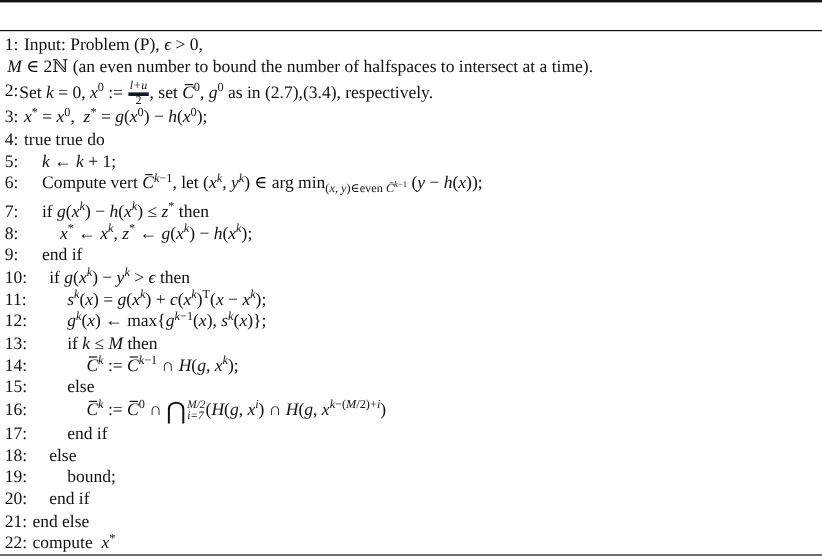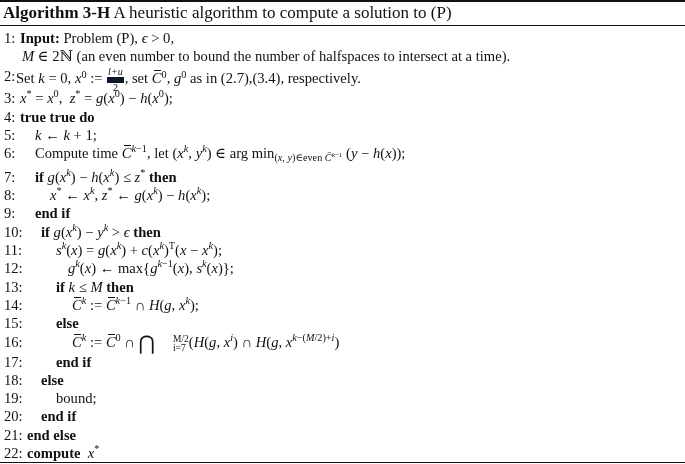--- a/index.html
+++ b/index.html
@@ -18,58 +18,54 @@
       position: absolute; left: 3px; top: 3px; height: 20px; line-height: 20px;
       font-size: 17px; white-space: nowrap;
     }
     .caption b { font-weight: bold; }
     .line {
       position: absolute; left: 0; height: 18px; line-height: 18px;
       font-size: 14.6px; white-space: nowrap;
     }
     .num { position: absolute; left: 4px; width: 40px; }
     .body { position: absolute; white-space: nowrap; }
-    .kw { font-weight: bold; }
+    .kw { font-weight: normal; }
     i, .m { font-style: italic; }
     sup, sub { font-size: 70%; line-height: 0; }
     sup { vertical-align: 0.55em; }
     sub { vertical-align: -0.3em; }
     .up { font-style: normal; }
     .frac { display: inline-block; vertical-align: middle; text-align: center; font-size: 10px; line-height: 10px; margin: 0 1px; }
-    .frac .n { display: block; border-bottom: 6px solid #0f172a; padding: 0 1px; font-style: italic; }
+    .frac .n { display: block; border-bottom: 3px solid #0f172a; padding: 0 1px; font-style: italic; }
     .frac .d { display: block; }
     .bar { position: relative; display: inline-block; }
     .bar::before { content: ""; position: absolute; left: 2px; right: 1px; top: 1px; height: 1px; background: #111; }
     .bigcap { font-size: 20px; vertical-align: -3px; }
-    .stk { display: inline-block; vertical-align: middle; font-size: 9.5px; line-height: 9px; margin-left: 18px; }
+    .stk { display: inline-block; vertical-align: middle; font-size: 9.5px; line-height: 9px; margin-left: 1px; font-style: italic; }
     .stk span { display: block; }
   </style>
 </head>
 <body>
 
 <div class="algo">
   <div class="rule-top"></div>
-  <div class="caption">
-    <b>Algorithm 3-H</b>
-    <span>A heuristic algorithm to compute a solution to (P)</span>
-  </div>
   <div class="rule-mid"></div>
 
   <div class="line" style="top:29px">
     <span class="num">1:</span>
     <span class="body" style="left:20px">
       <span class="kw">Input:</span>
       <span>Problem (P),</span>
       <span class="m">ϵ</span>
       <span>&gt; 0,</span>
     </span>
   </div>
 
   <div class="line" style="top:47px">
-    <span class="body" style="left:22px">
+    <span class="body" style="left:6px">
       <i>M</i>
       <span>∈ 2ℕ</span>
       <span>(an even number to bound the number of halfspaces to intersect at a time).</span>
     </span>
   </div>
 
   <div class="line" style="top:67px">
     <span class="num">2:</span>
     <span class="body" style="left:16px">
       <span>Set</span> <i>k</i> = 0, <i>x</i><sup>0</sup> :=
@@ -93,21 +89,21 @@
   </div>
 
   <div class="line" style="top:126px">
     <span class="num">5:</span>
     <span class="body" style="left:35px"><i>k</i> ← <i>k</i> + 1;</span>
   </div>
 
   <div class="line" style="top:144px">
     <span class="num">6:</span>
     <span class="body" style="left:35px">
-      <span>Compute time</span>
+      <span>Compute vert</span>
       <i class="bar">C</i><sup><i>k</i>−1</sup><span>, let</span>
       (<i>x</i><sup><i>k</i></sup>, <i>y</i><sup><i>k</i></sup>) ∈ <span>arg min</span><sub>(<i>x</i>, <i>y</i>)∈<span class="up">even</span> <i>C̄</i><sup><i>k</i>−1</sup></sub> (<i>y</i> − <i>h</i>(<i>x</i>));
     </span>
   </div>
 
   <div class="line" style="top:168px">
     <span class="num">7:</span>
     <span class="body" style="left:35px">
       <span class="kw">if</span>
       <i>g</i>(<i>x</i><sup><i>k</i></sup>) − <i>h</i>(<i>x</i><sup><i>k</i></sup>) ≤ <i>z</i><sup>*</sup>
@@ -138,21 +134,21 @@
 
   <div class="line" style="top:241px">
     <span class="num">11:</span>
     <span class="body" style="left:56px">
       <i>s</i><sup><i>k</i></sup>(<i>x</i>) = <i>g</i>(<i>x</i><sup><i>k</i></sup>) + <i>c</i>(<i>x</i><sup><i>k</i></sup>)<sup class="up">T</sup>(<i>x</i> − <i>x</i><sup><i>k</i></sup>);
     </span>
   </div>
 
   <div class="line" style="top:259px">
     <span class="num">12:</span>
-    <span class="body" style="left:68px">
+    <span class="body" style="left:56px">
       <i>g</i><sup><i>k</i></sup>(<i>x</i>) ← <span>max</span>{<i>g</i><sup><i>k</i>−1</sup>(<i>x</i>), <i>s</i><sup><i>k</i></sup>(<i>x</i>)};
     </span>
   </div>
 
   <div class="line" style="top:278px">
     <span class="num">13:</span>
     <span class="body" style="left:56px">
       <span class="kw">if</span>
       <i>k</i> ≤ <i>M</i>
       <span class="kw">then</span>

